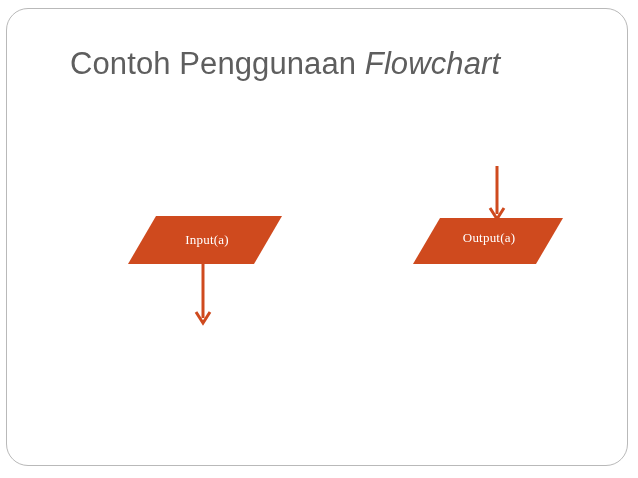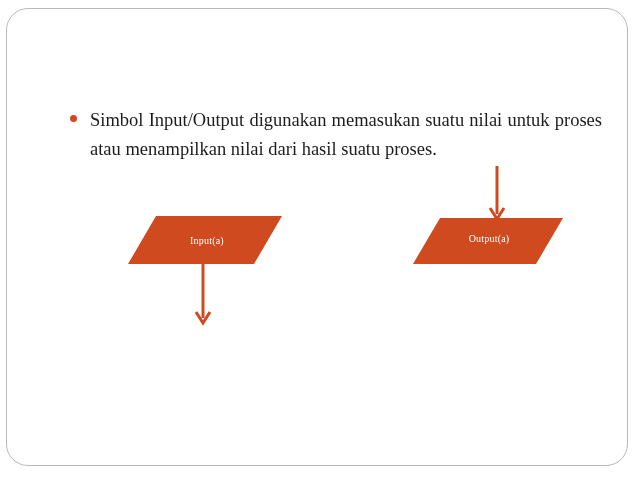--- a/index.html
+++ b/index.html
@@ -100,21 +100,21 @@
   .node-label {
     position: absolute;
     left: 0;
     top: 0;
     width: 100%;
     height: 100%;
     display: flex;
     align-items: center;
     justify-content: center;
     font-family: "Liberation Serif", serif;
-    font-size: 10px;
+    font-size: 13px;
     color: #ffffff;
     letter-spacing: 0.2px;
     pointer-events: none;
   }
 
   
   #node-input {
     left: 128px;
     top: 216px;
     width: 154px;
@@ -155,27 +155,24 @@
     height: 58px;
   }
 </style>
 </head>
 <body>
 
 <div id="slide">
 
   <div id="slide-frame"></div>
 
-
-  <div id="body-block">
-    <div id="bullet-row">
-      <span id="bullet-dot"></span>
-      <div id="bullet-text">Simbol Input/Output digunakan memasukan suatu nilai untuk proses atau menampilkan nilai dari hasil suatu proses.</div>
-    </div>
+  <div id="title">
+    <span>Contoh Penggunaan </span><span class="italic-part">Flowchart</span>
   </div>
+
 
   <div id="flow-layer">
 
     <div class="connector" id="connector-output-in">
       <svg width="34" height="58" viewBox="0 0 34 58" xmlns="http://www.w3.org/2000/svg">
         <line x1="17" y1="0" x2="17" y2="48" stroke="#cf4a1e" stroke-width="3"></line>
         <polyline points="10,42 17,53 24,42" fill="none" stroke="#cf4a1e" stroke-width="3" stroke-linecap="butt" stroke-linejoin="miter"></polyline>
       </svg>
     </div>
 

